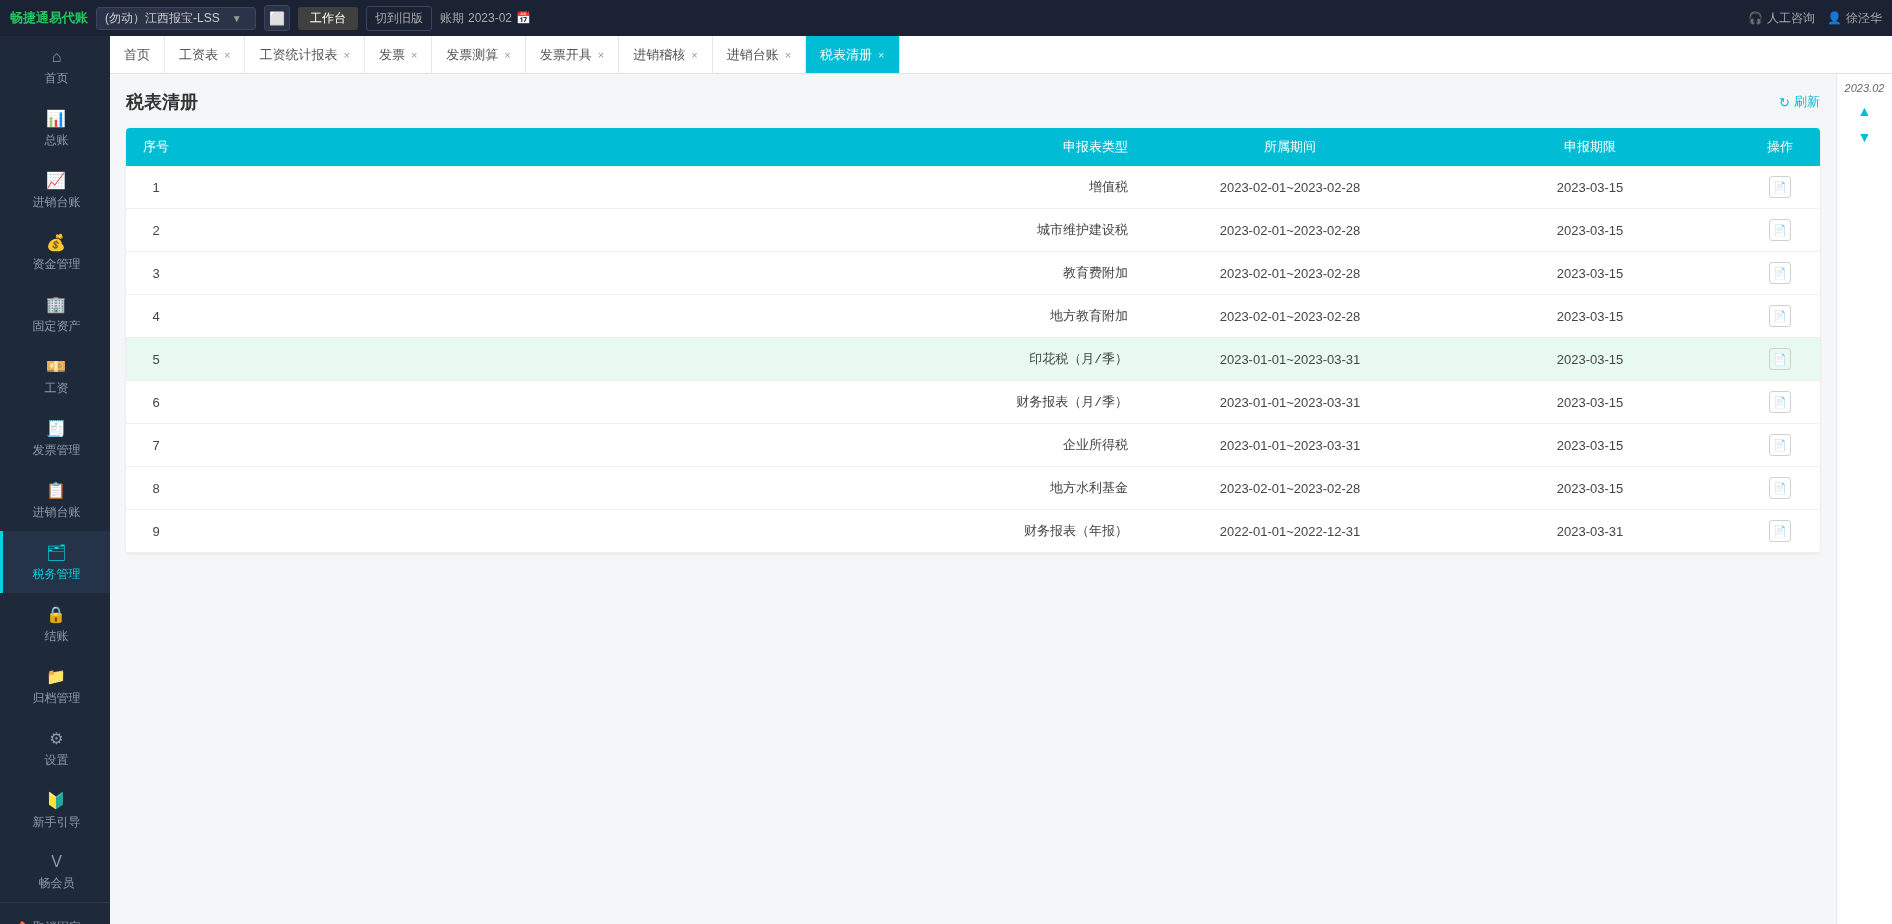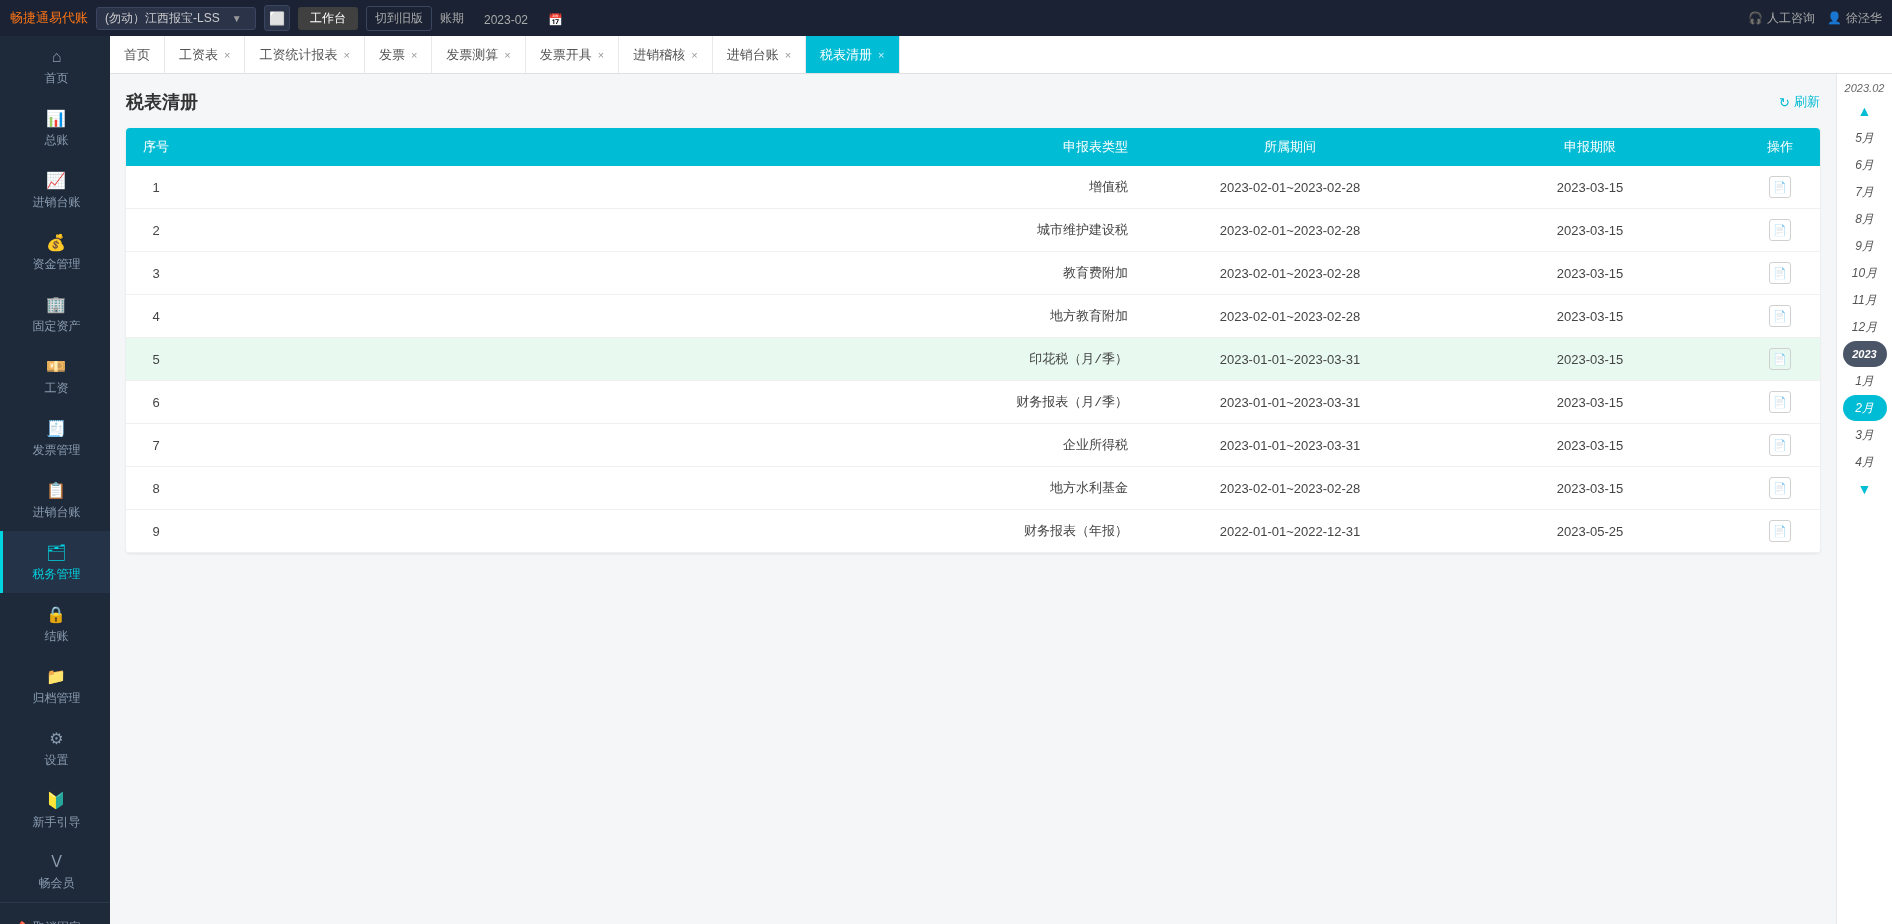--- a/index.html
+++ b/index.html
@@ -9,23 +9,23 @@
     .top-bar {
       height: 36px;
       background: #1a2233;
       display: flex;
       align-items: center;
       padding: 0 10px;
       gap: 8px;
       flex-shrink: 0;
     }
     .top-bar .logo {
-      color: #f97316;
+      color: #22c55e;
       font-size: 13px;
-      font-weight: normal;
+      font-weight: bold;
       white-space: nowrap;
     }
     .top-bar .company-selector {
       display: flex;
       align-items: center;
       background: #2a3348;
       border: 1px solid #3a4560;
       border-radius: 3px;
       padding: 2px 8px;
       color: #ccc;
@@ -59,21 +59,21 @@
       color: #aaa;
       border-radius: 3px;
       padding: 3px 8px;
       cursor: pointer;
       font-size: 12px;
       font-family: Liberation Serif, serif;
     }
     .top-bar .period {
       color: #aaa;
       font-size: 12px;
-      display: flex; align-items: flex-end; gap: 20px;
+      display: flex; align-items: center; gap: 4px;
     }
     .top-bar .spacer { flex: 1; }
     .top-bar .right-actions {
       display: flex; align-items: center; gap: 12px;
       color: #aaa; font-size: 12px;
     }
     .top-bar .right-actions .user-area {
       display: flex; align-items: center; gap: 4px; cursor: pointer;
     }
 
@@ -512,45 +512,30 @@
     <td>2023-02-01~2023-02-28</td>
     <td>2023-03-15</td>
     <td>
       <span class="action-icon">📄</span>
     </td>
   </tr>
               <tr>
     <td>9</td>
     <td>财务报表（年报）</td>
     <td>2022-01-01~2022-12-31</td>
-    <td>2023-05-25</td>
+    <td>2023-03-31</td>
     <td>
       <span class="action-icon">📄</span>
     </td>
   </tr>
             </tbody>
         </table>
       </div>
 
       <div class="right-panel">
         <span class="year-label">2023.02</span>
         <div class="nav-up">▲</div>
-        <div id="months-container">
-            <div class="month-item">5月</div>
-            <div class="month-item">6月</div>
-            <div class="month-item">7月</div>
-            <div class="month-item">8月</div>
-            <div class="month-item">9月</div>
-            <div class="month-item">10月</div>
-            <div class="month-item">11月</div>
-            <div class="month-item">12月</div>
-            <div class="month-item year-tag">2023</div>
-            <div class="month-item">1月</div>
-            <div class="month-item active">2月</div>
-            <div class="month-item">3月</div>
-            <div class="month-item">4月</div>
-          </div>
         <div class="nav-down">▼</div>
       </div>
     </div>
 
   </div>
 </div>
 
 </body></html>

